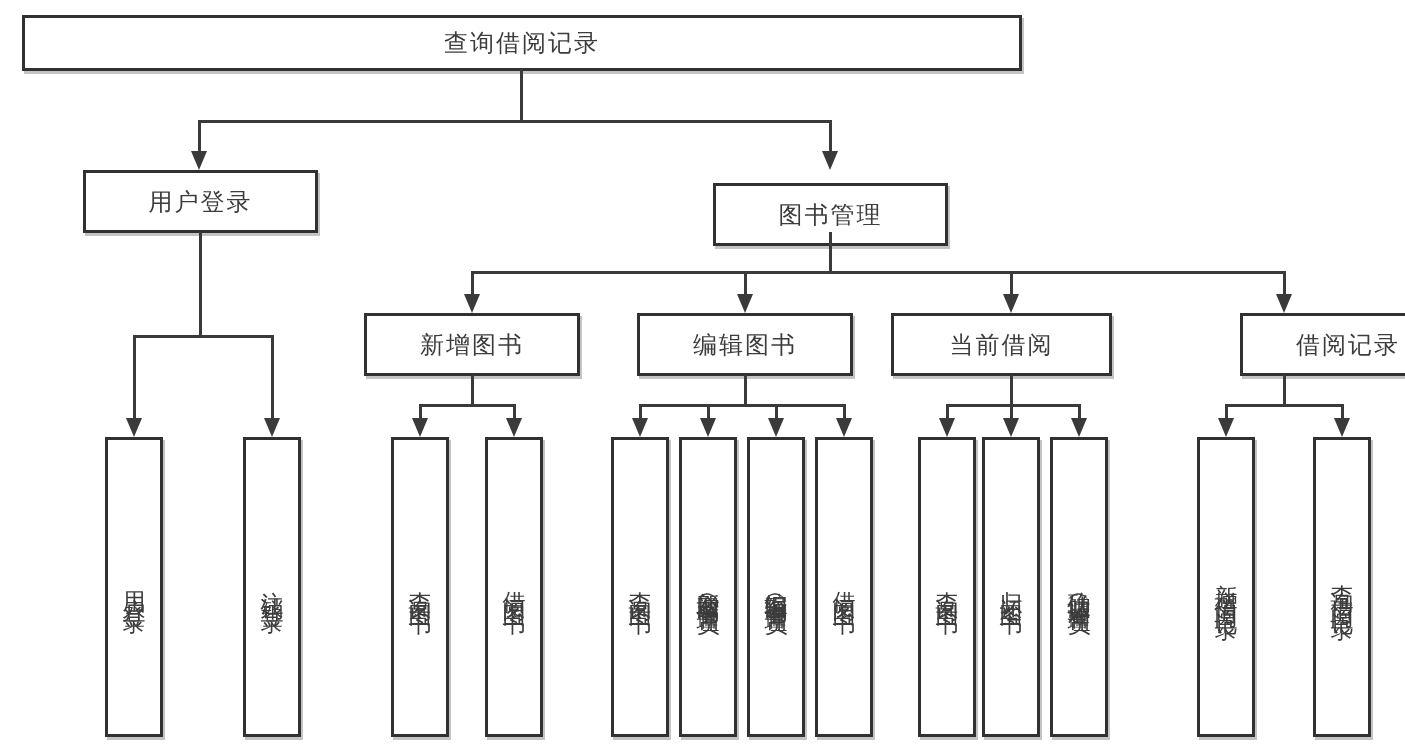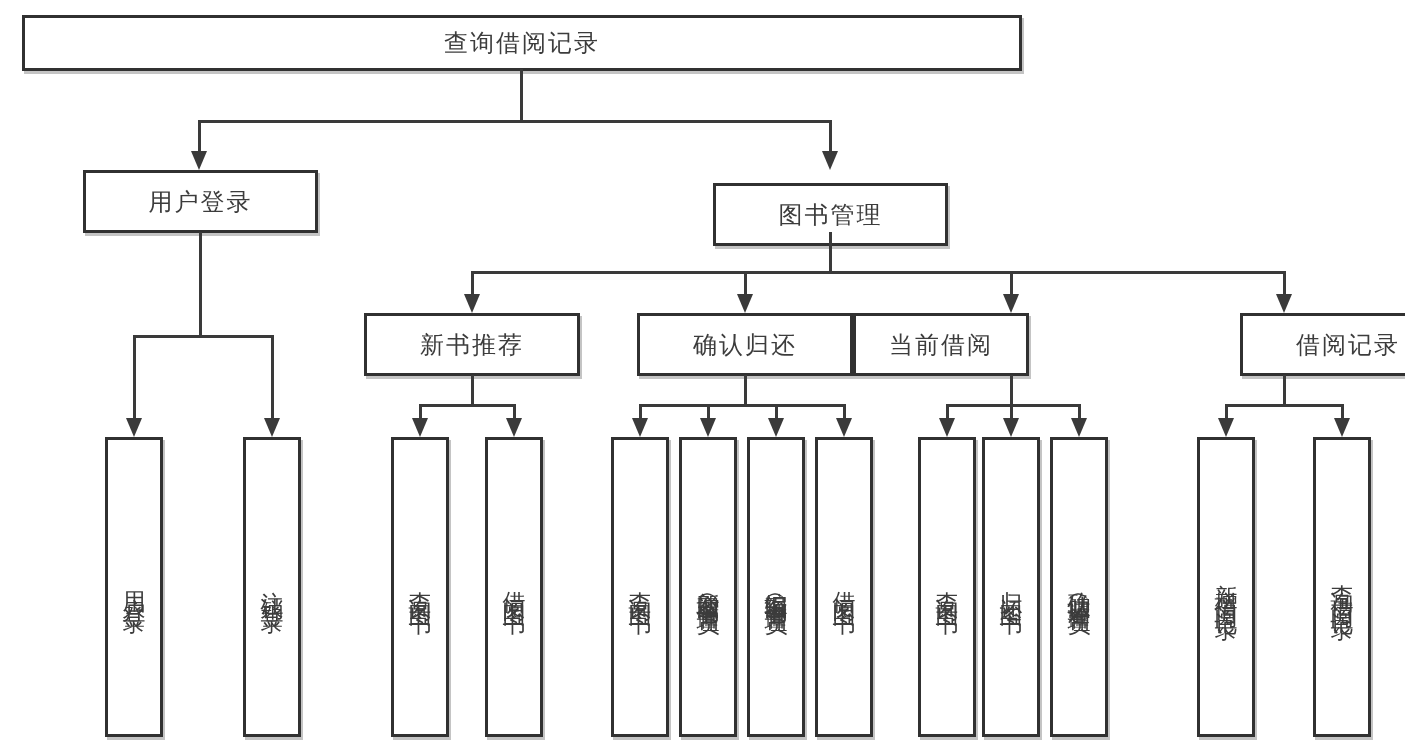--- a/index.html
+++ b/index.html
@@ -85,26 +85,26 @@
     <div class="arrow" style="left:464px;top:294px;"></div>
     <div class="vline" style="left:744px;top:271px;height:26px;"></div>
     <div class="arrow" style="left:737px;top:294px;"></div>
     <div class="vline" style="left:1010px;top:271px;height:26px;"></div>
     <div class="arrow" style="left:1003px;top:294px;"></div>
     <div class="vline" style="left:1283px;top:271px;height:26px;"></div>
     <div class="arrow" style="left:1276px;top:294px;"></div>
   </div>
 
   <div class="box" style="left:364px;top:313px;width:216px;height:63px;">
-    <span class="lbl">新书推荐</span>
+    <span class="lbl">新增图书</span>
   </div>
   <div class="box" style="left:637px;top:313px;width:216px;height:63px;">
-    <span class="lbl">确认归还</span>
+    <span class="lbl">编辑图书</span>
   </div>
-  <div class="box" style="left:853px;top:313px;width:176px;height:63px;">
+  <div class="box" style="left:891px;top:313px;width:221px;height:63px;">
     <span class="lbl">当前借阅</span>
   </div>
   <div class="box" style="left:1240px;top:313px;width:216px;height:63px;">
     <span class="lbl">借阅记录</span>
   </div>
 
   <div>
     <div class="vline" style="left:471px;top:375px;height:32px;"></div>
     <div class="hline" style="left:419px;top:404px;width:97px;"></div>
     <div class="vline" style="left:419px;top:404px;height:17px;"></div>

